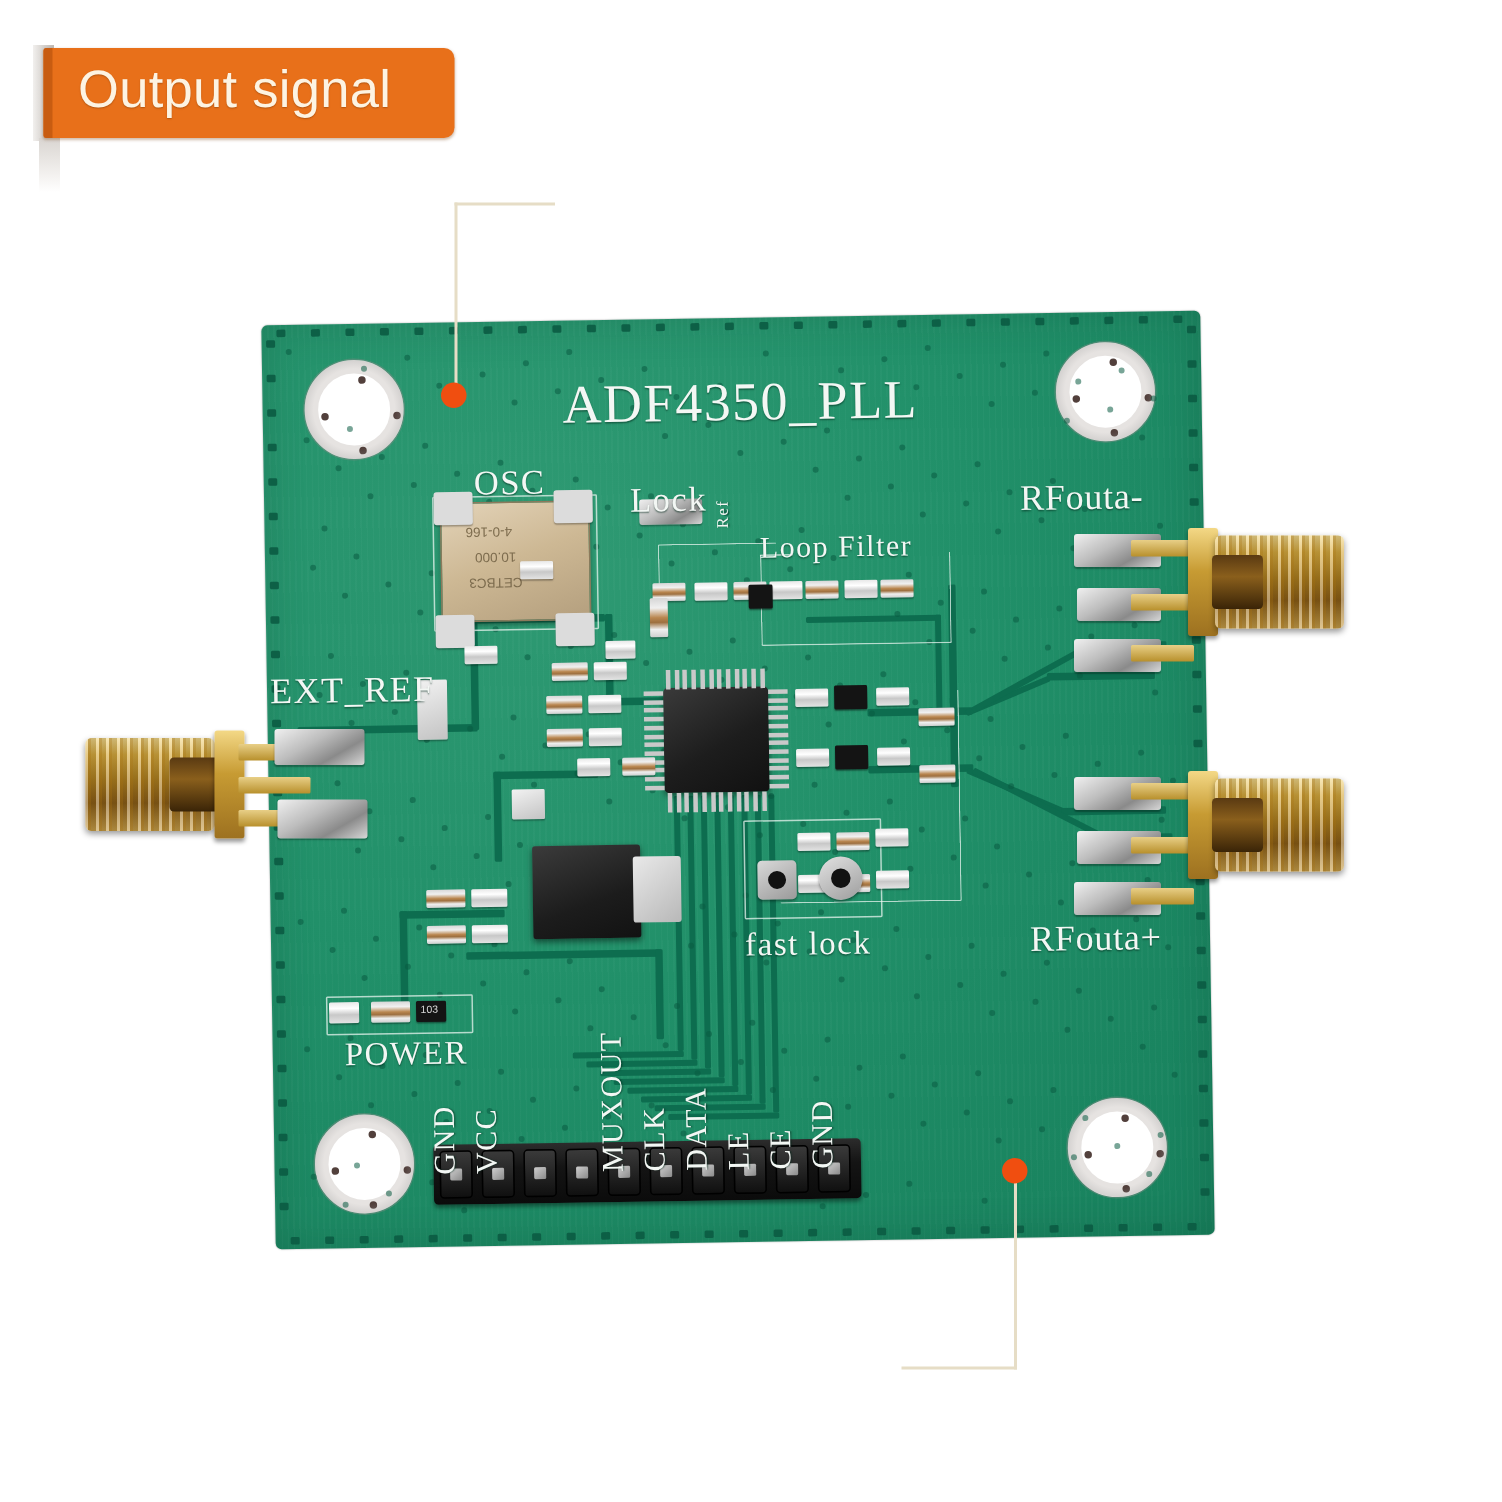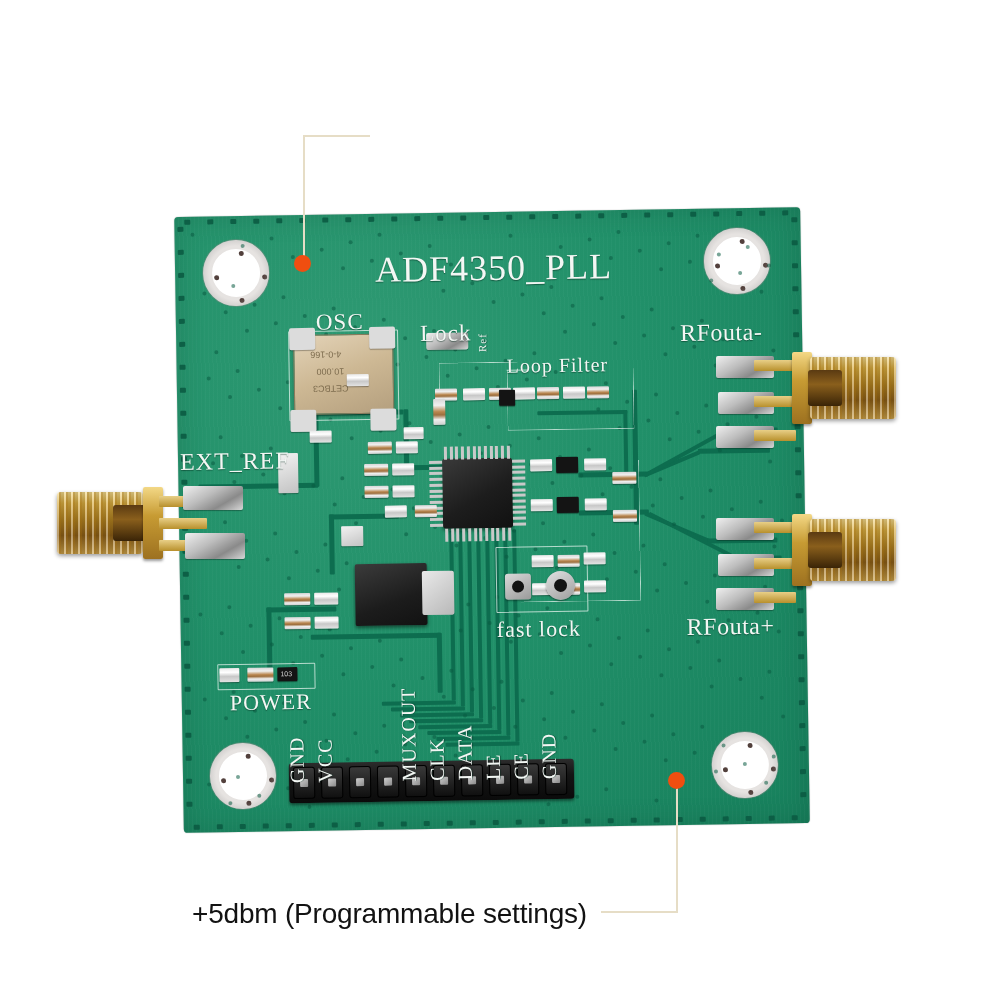--- a/index.html
+++ b/index.html
@@ -943,23 +943,29 @@
     <div class="solder" style="left:-54px;top:78px;width:58px;height:22px;"></div>
     <div class="sma-leg" style="left:-16px;top:12px;width:42px;"></div>
     <div class="sma-leg" style="left:-16px;top:48px;width:42px;"></div>
     <div class="sma-leg" style="left:-16px;top:82px;width:42px;"></div>
     <div class="sma-flange" style="left:22px;top:4px;"></div>
     <div class="sma-body" style="left:40px;top:9px;"></div>
     <div class="sma-thread" style="left:40px;top:9px;"></div>
     <div class="sma-bore" style="left:38px;top:22px;width:34px;height:36px;"></div>
   </div>
 
+  <div class="banner-wrap">
+    <div class="banner-shadow"></div>
+    <div class="banner-tail"></div>
+    <div class="banner"></div>
+    <div class="banner-edge"></div>
+    <div class="banner-text">Output signal</div>
+  </div>
 
   <div class="lead" id="lead-top-h"></div>
   <div class="lead" id="lead-top-v"></div>
   <div class="dot" id="dot-top"></div>
 
   <div class="lead" id="lead-bot-v"></div>
   <div class="lead" id="lead-bot-h"></div>
   <div class="dot" id="dot-bot"></div>
-  <div class="callout-text" id="callout-bottom-text">+5dbm (Programmable settings)</div>
 
 </div>
 
 </body></html>

